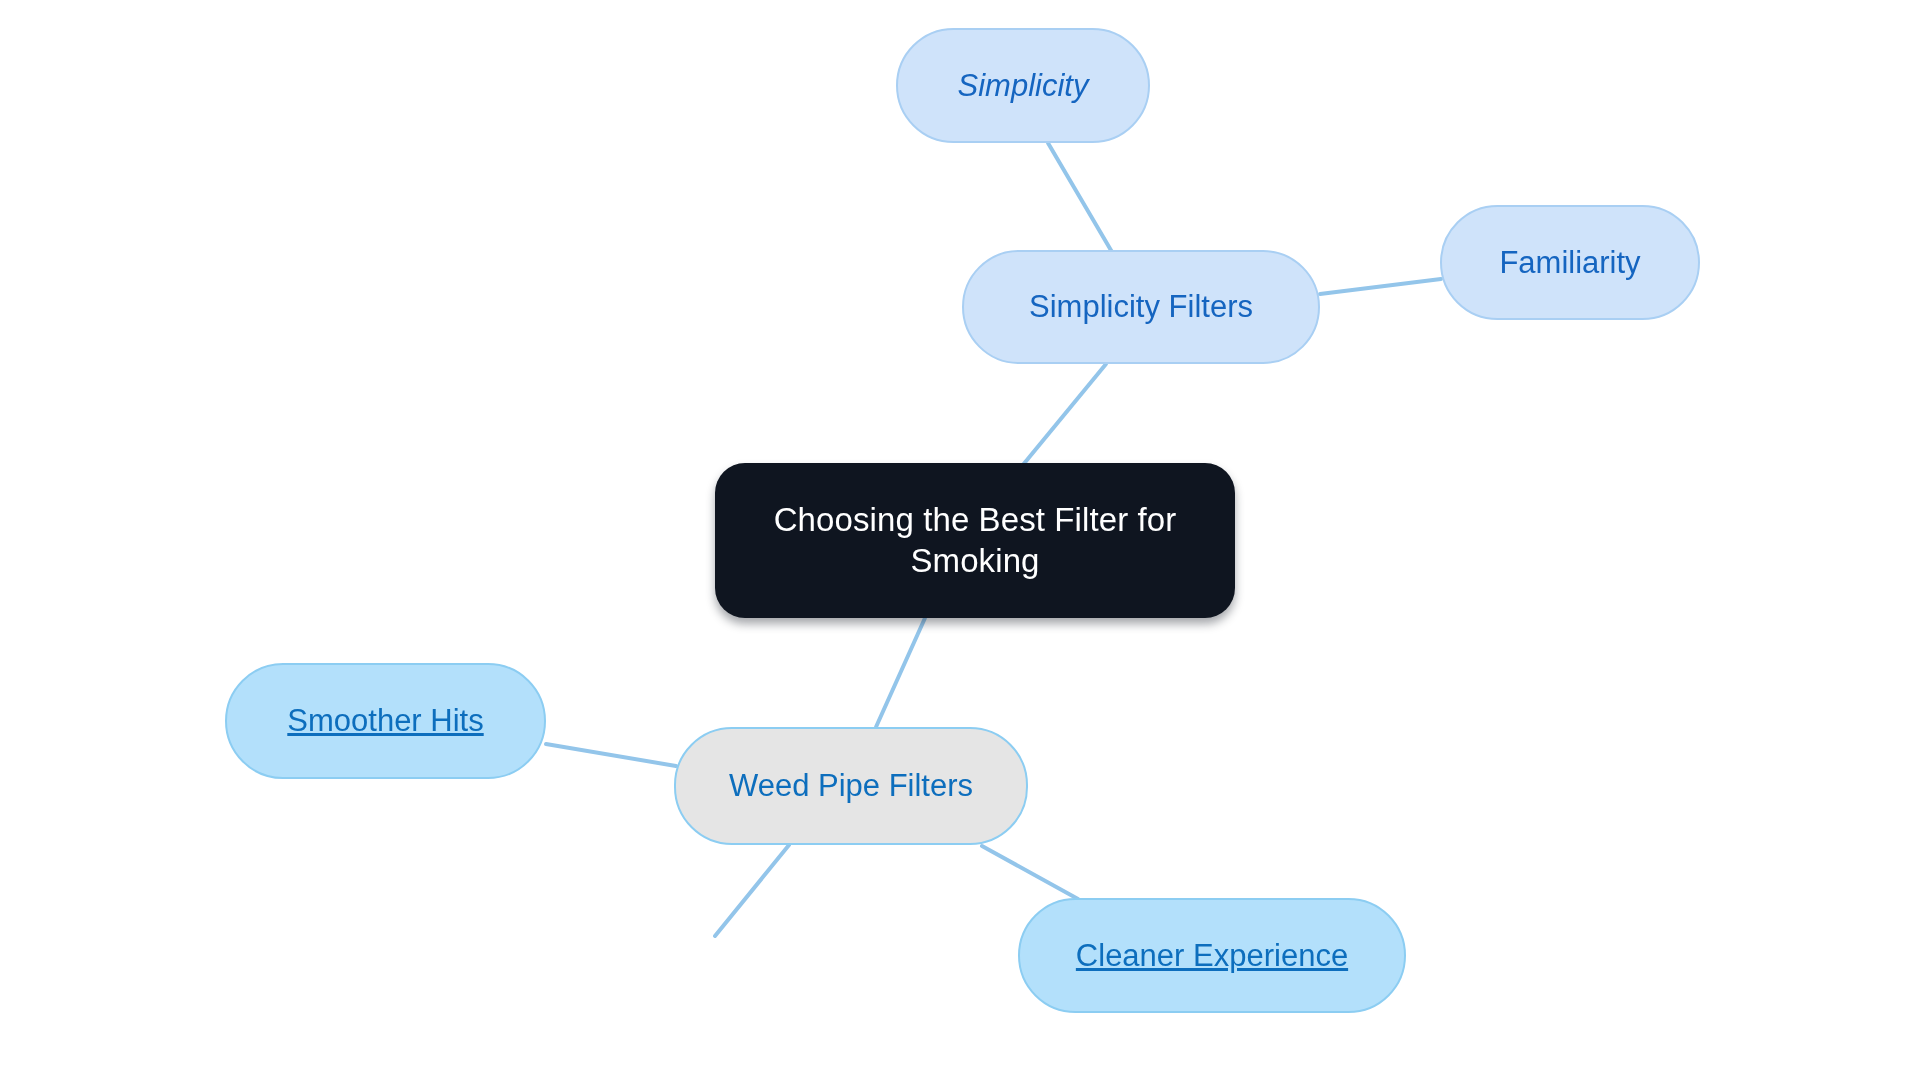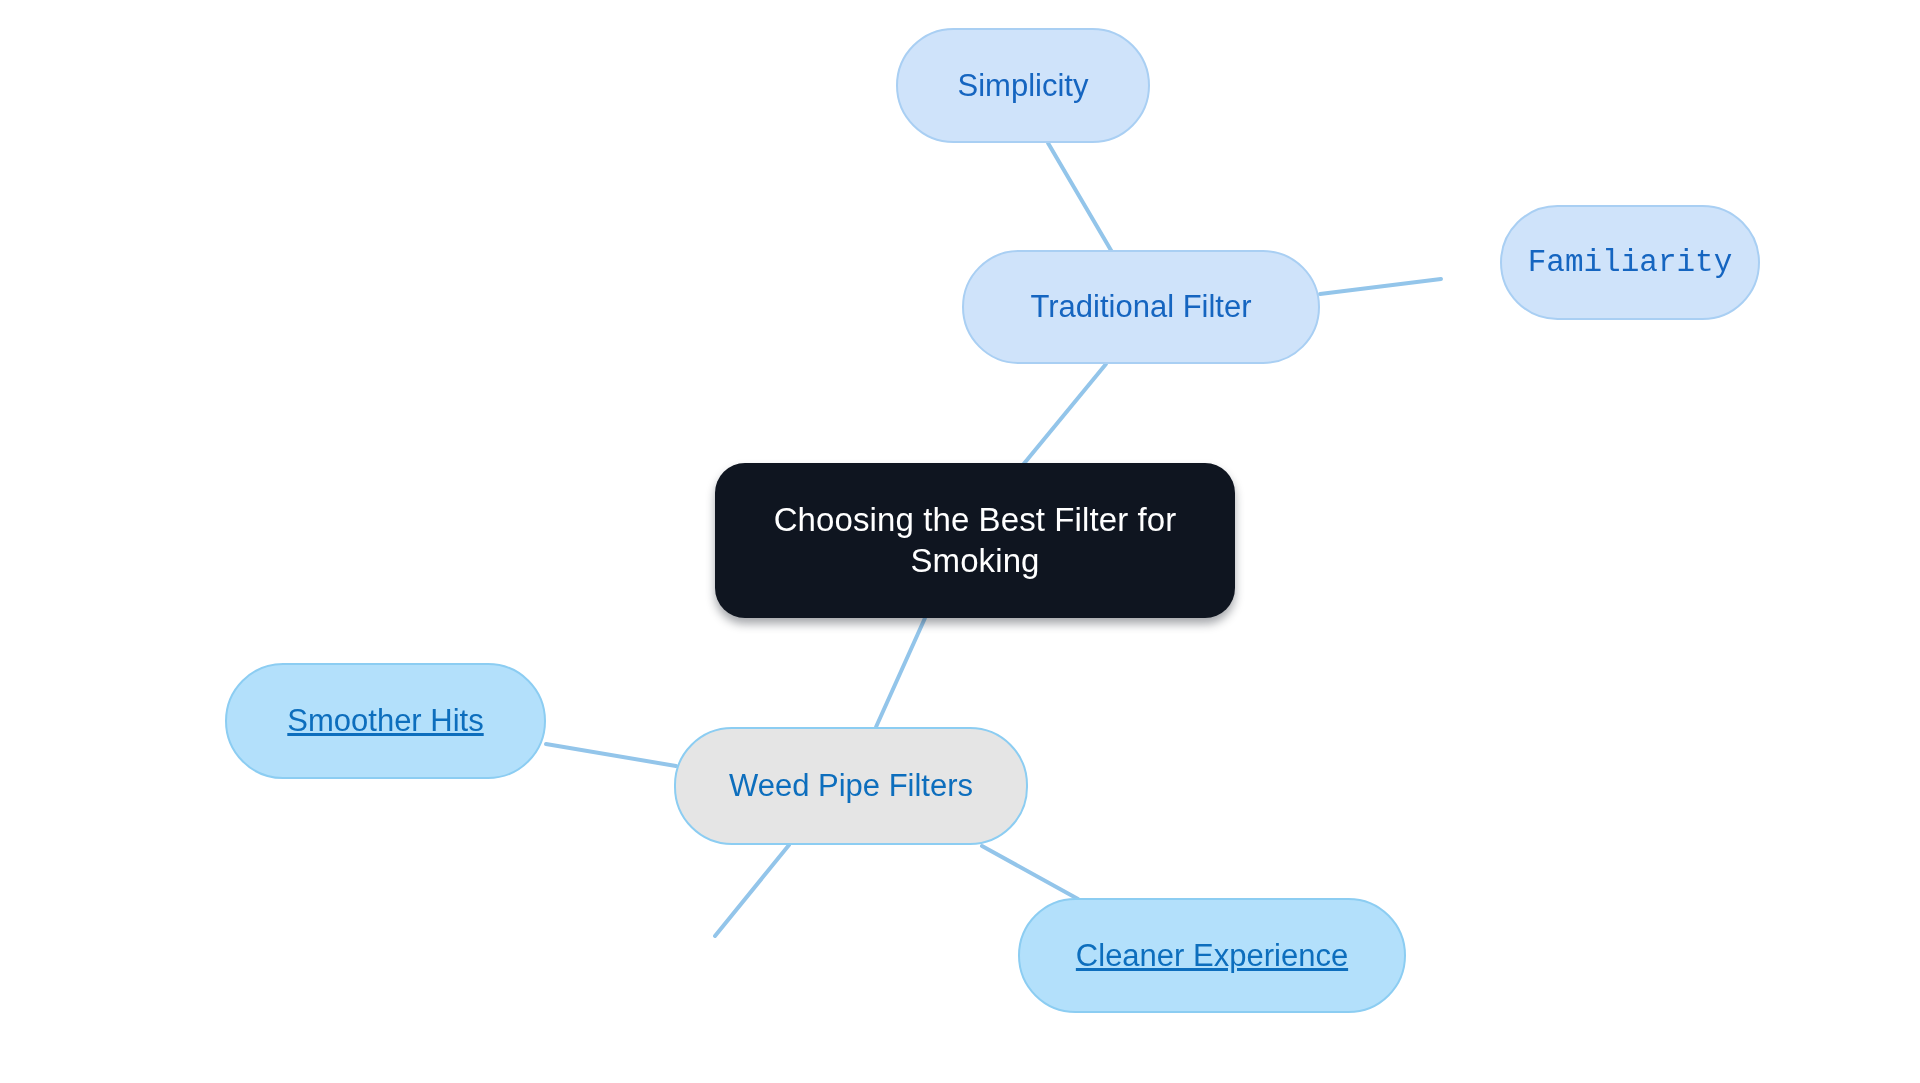--- a/index.html
+++ b/index.html
@@ -91,25 +91,25 @@
         <line x1="925" y1="618" x2="876" y2="727" stroke="#93c5ea" stroke-width="4" stroke-linecap="round"></line>
         <line x1="546" y1="744" x2="676" y2="766" stroke="#93c5ea" stroke-width="4" stroke-linecap="round"></line>
         <line x1="789" y1="845" x2="715" y2="936" stroke="#93c5ea" stroke-width="4" stroke-linecap="round"></line>
         <line x1="982" y1="846" x2="1078" y2="899" stroke="#93c5ea" stroke-width="4" stroke-linecap="round"></line>
       </g>
   </svg>
 
   <div class="node node-root" style="left: 715px; top: 463px; width: 520px; height: 155px;">Choosing the Best Filter for
 Smoking</div>
 
-  <div class="node node-branch" style="left: 962px; top: 250px; width: 358px; height: 114px;">Traditional Filter</div>
+  <div class="node node-branch" style="left: 962px; top: 250px; width: 358px; height: 114px;">Simplicity Filters</div>
 
-  <div class="node node-leaf" style="left: 896px; top: 28px; width: 254px; height: 115px;">Simplicity</div>
+  <div class="node node-leaf" style="left: 896px; top: 28px; width: 254px; height: 115px; font-style: italic;">Simplicity</div>
 
-  <div class="node node-leaf" style="left: 1500px; top: 205px; width: 260px; height: 115px; font-family: Liberation Mono, monospace;">Familiarity</div>
+  <div class="node node-leaf" style="left: 1440px; top: 205px; width: 260px; height: 115px;">Familiarity</div>
 
   <div class="node node-branch accent" style="left: 674px; top: 727px; width: 354px; height: 118px;">Weed Pipe Filters</div>
 
   <div class="node node-leaf accent" style="left: 225px; top: 663px; width: 321px; height: 116px;">Smoother Hits</div>
 
 
   <div class="node node-leaf accent" style="left: 1018px; top: 898px; width: 388px; height: 115px;">Cleaner Experience</div>
 
 </div>
 

